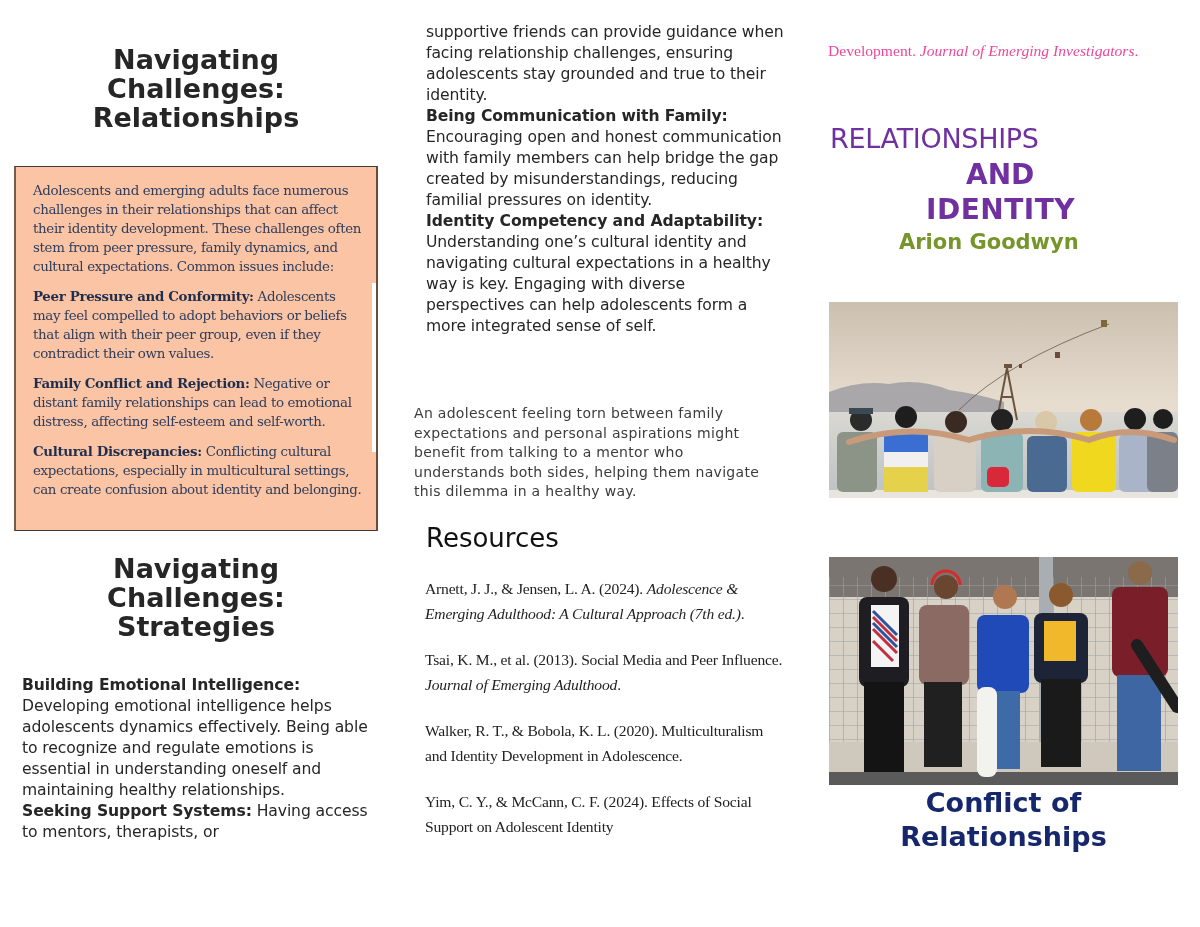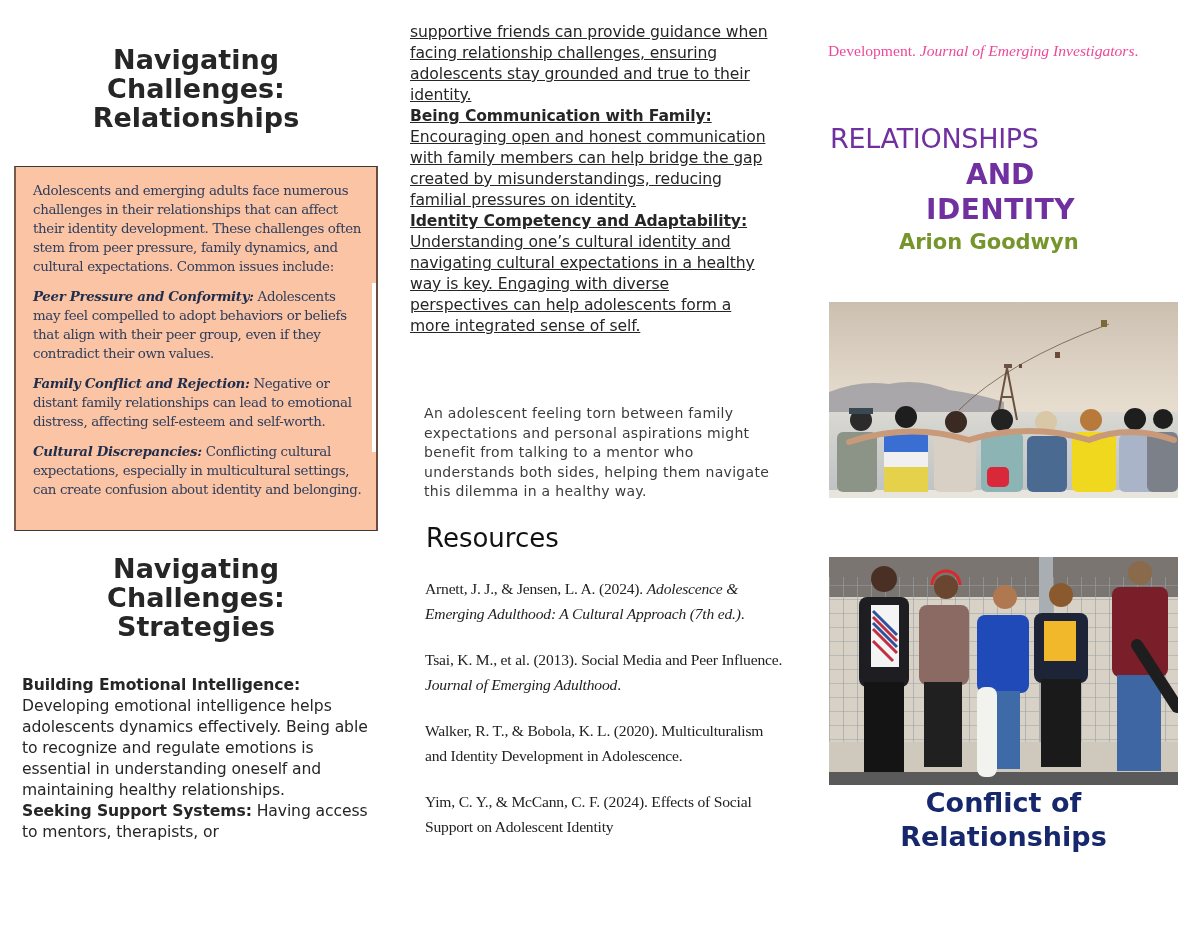--- a/index.html
+++ b/index.html
@@ -22,34 +22,34 @@
     background: #fbc4a4;
   }
   .peach-gap {
     left: 372px; top: 283px; width: 4px; height: 169px; background: #ffffff;
   }
   .peach-text {
     left: 22px; top: 170px; width: 352px;
     font-family: "DejaVu Serif", serif; font-size: 13.4px; line-height: 19px;
     color: #2e3d5c; letter-spacing: -0.35px;
   }
-  .peach-text b { font-weight: bold; color: #1f2e4d; font-style: italic; }
+  .peach-text b { font-weight: bold; color: #1f2e4d; }
   .peach-text p { margin: 11px; }
 
   .body-sans {
     font-family: "DejaVu Sans", sans-serif; font-size: 15.6px; line-height: 21px;
     color: #262626; letter-spacing: -0.1px;
   }
   .body-sans b { font-weight: bold; }
   #strategies-text { left: 22px; top: 675px; width: 360px; }
 
   
-  #col2-text { left: 410px; top: 22px; width: 360px; text-decoration: underline; }
+  #col2-text { left: 426px; top: 22px; width: 360px; }
   .example-text {
-    left: 424px; top: 404px; width: 360px;
+    left: 414px; top: 404px; width: 360px;
     font-family: "DejaVu Sans", sans-serif; font-size: 14px; line-height: 19.5px;
     color: #3c3c3c; letter-spacing: 0.3px;
   }
   #resources-heading {
     left: 426px; top: 520px; font-family: "DejaVu Sans", sans-serif;
     font-size: 26px; line-height: 36px; color: #111111; font-weight: normal;
   }
   .refs {
     left: 425px; top: 576px; width: 360px;
     font-family: "Liberation Serif", serif; font-size: 15.6px; line-height: 25px;

